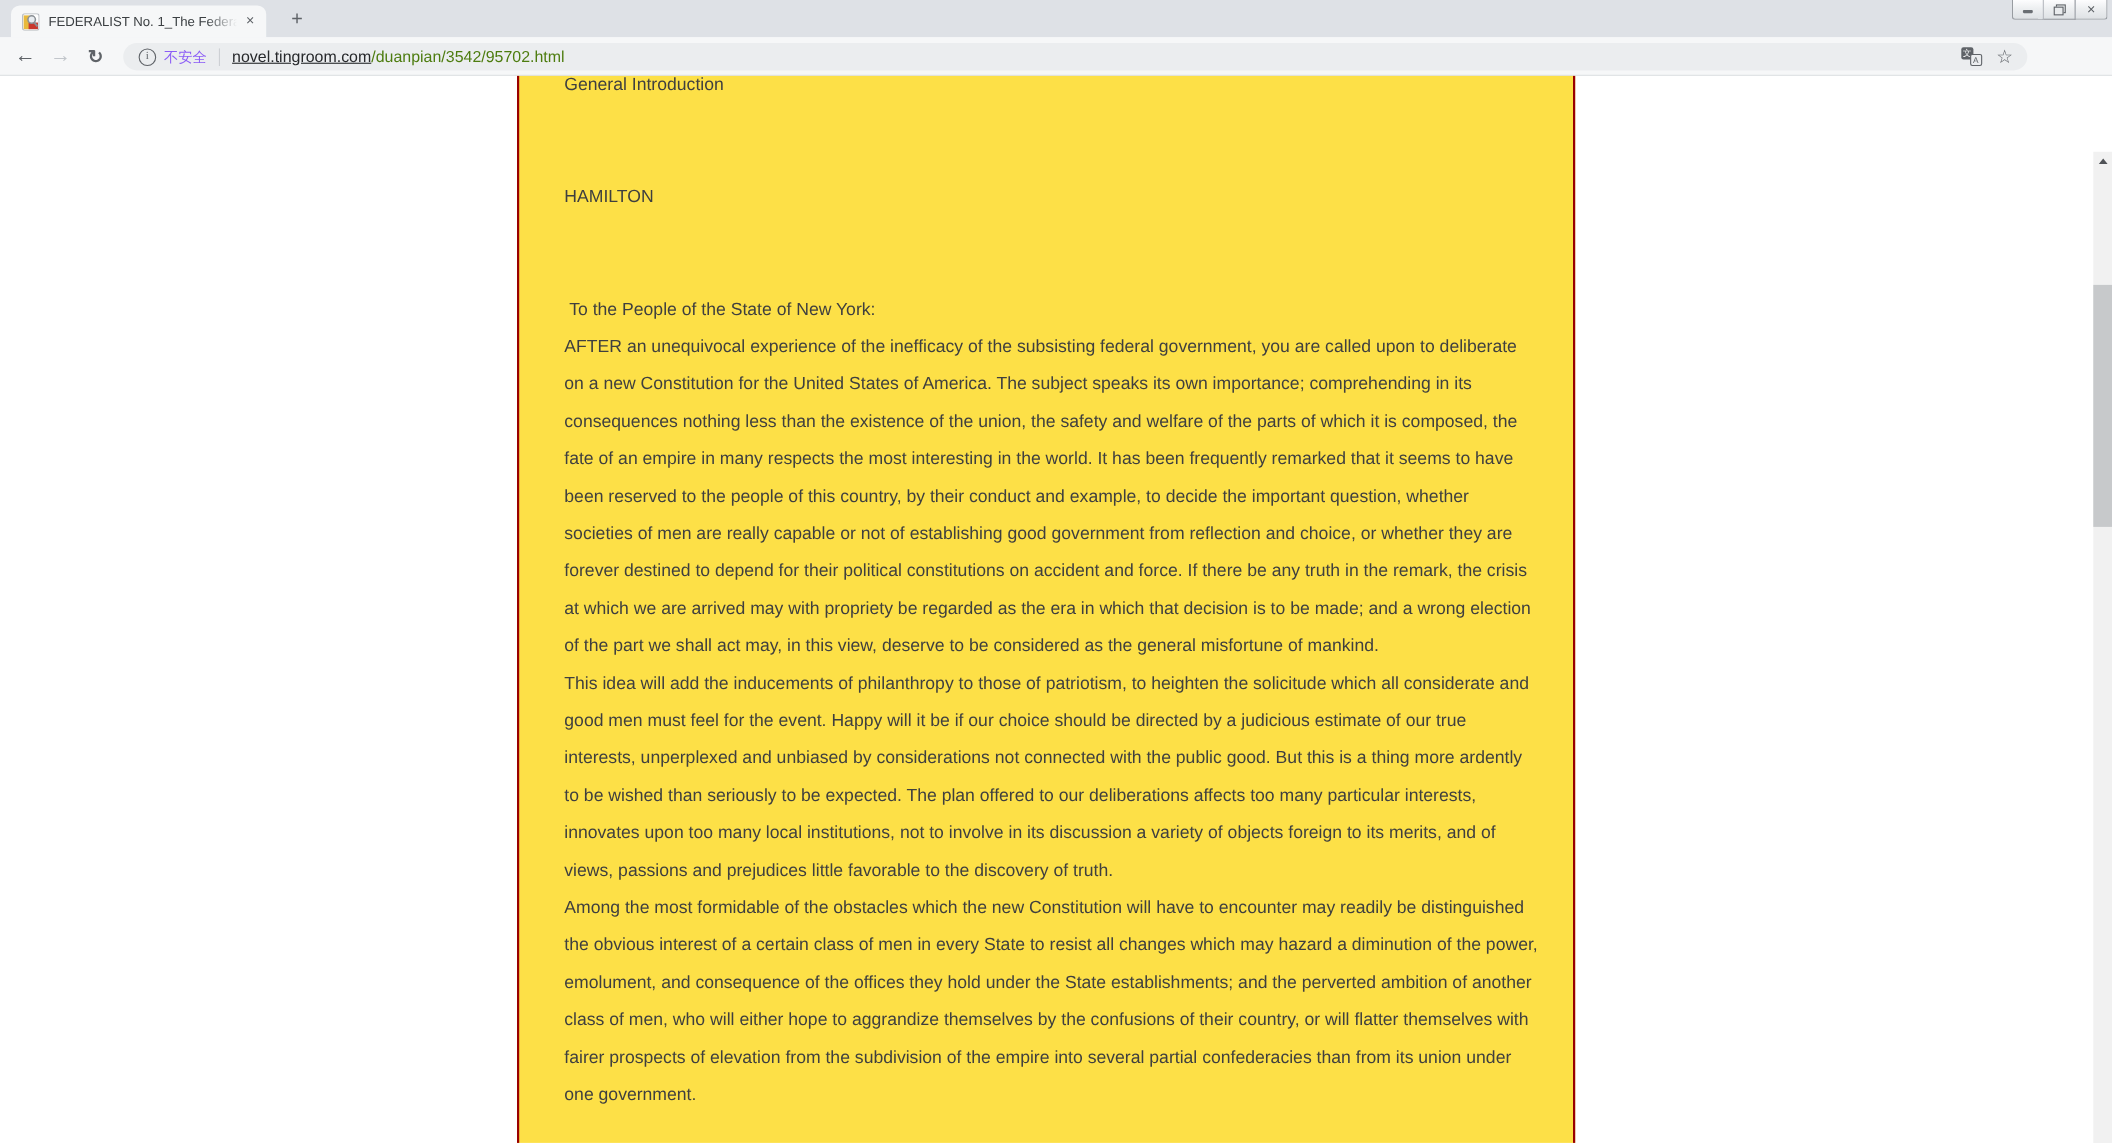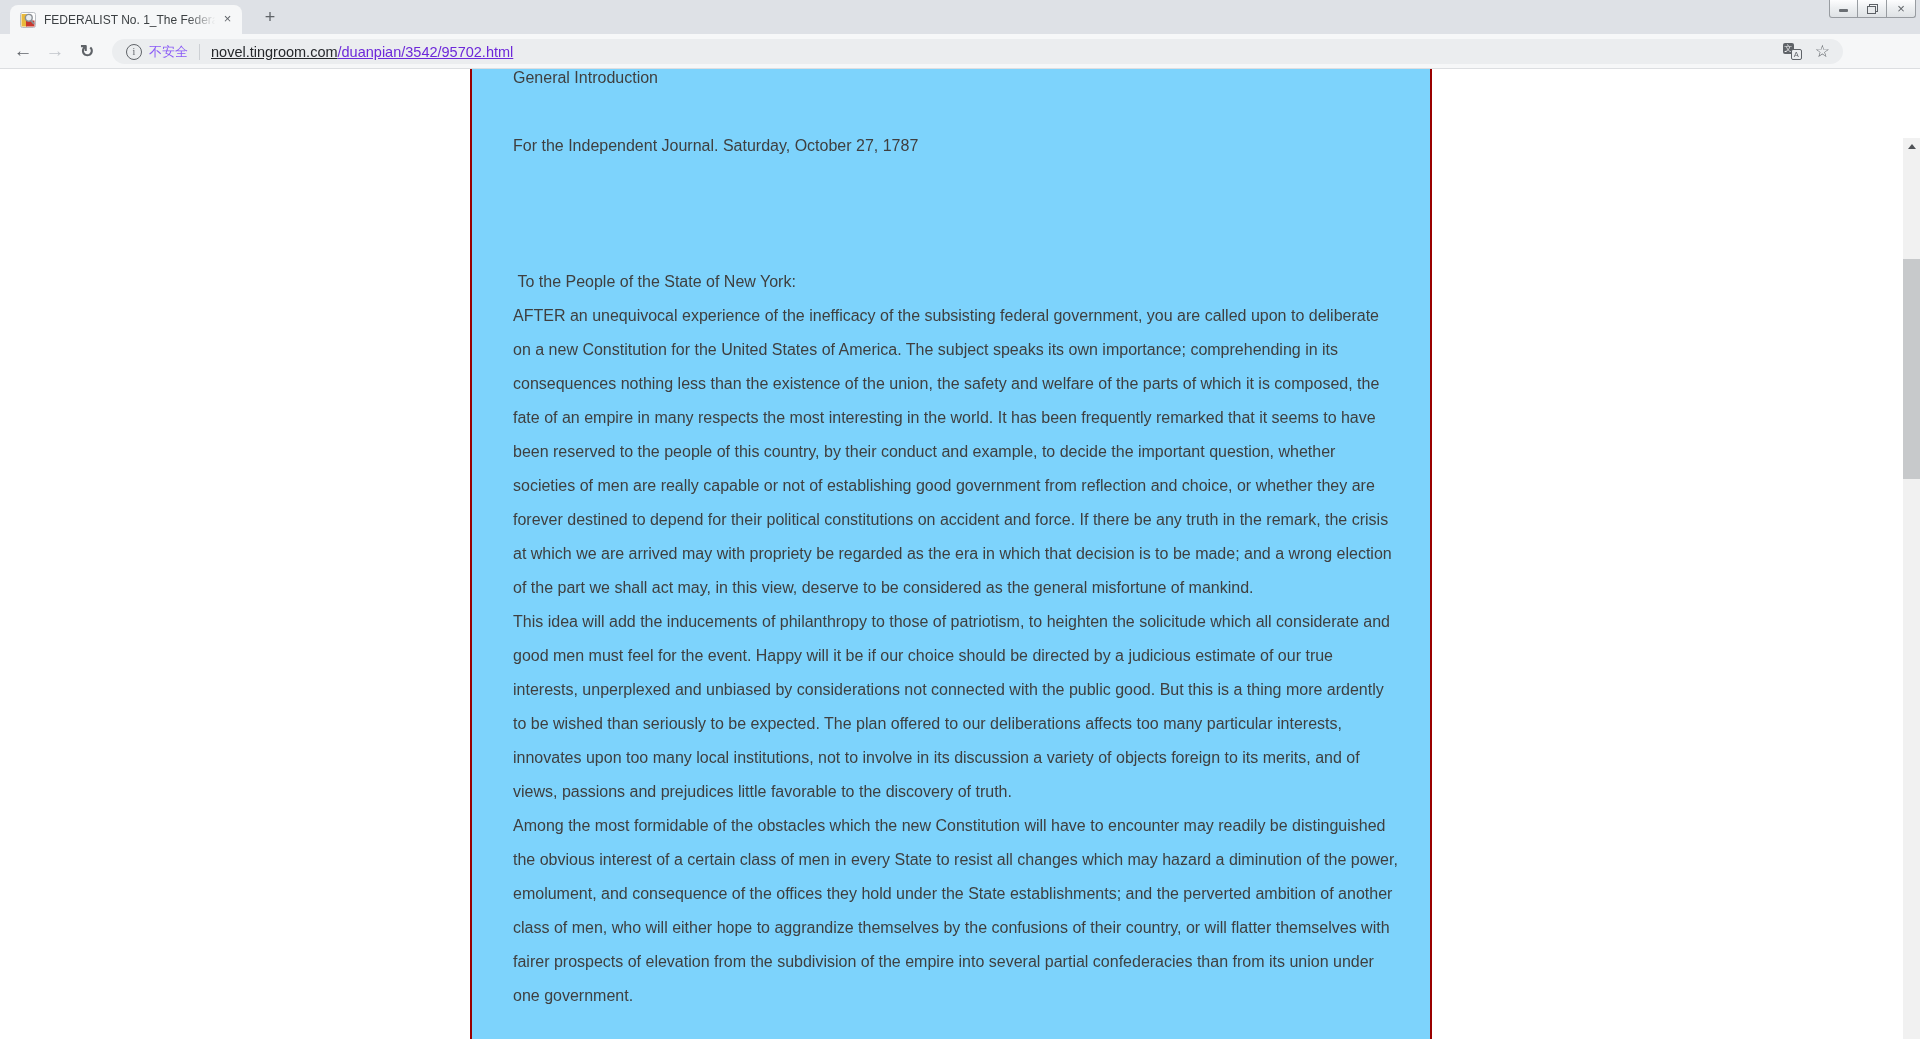--- a/index.html
+++ b/index.html
@@ -45,36 +45,36 @@
   .nav-reload{left:72px;font-size:17px;font-weight:bold;}
   .omnibox{position:absolute;left:112px;top:5px;width:1731px;height:25px;border-radius:13px;
        background:#ebedef;display:flex;align-items:center;box-sizing:border-box;}
   .info-ic{margin-left:14px;width:14px;height:14px;border:1.4px solid #5f6368;border-radius:50%;
        color:#5f6368;font-size:10px;line-height:13px;text-align:center;flex:none;
        font-family:"Liberation Serif",serif;}
   .chip-label{margin-left:7px;font-size:13px;color:#8b5cf6;white-space:nowrap;}
   .chip-sep{margin:0 11px;width:1px;height:16px;background:#cdd0d4;flex:none;}
   .url{font-size:14.5px;white-space:nowrap;}
   .url-domain{color:#26282b;text-decoration:underline;}
-  .url-path{color:#6d28d9;text-decoration:underline;}
+  .url-path{color:#4d7c0f;}
   .omni-spacer{flex:1;}
   .translate-ic{position:relative;width:19px;height:17px;flex:none;margin-right:13px;}
   .tr-back{position:absolute;left:0;top:0;width:11px;height:11px;background:#5f6368;
        border-radius:2px;color:#f6f7f8;font-size:8px;line-height:11px;text-align:center;}
   .tr-front{position:absolute;right:0;bottom:0;width:9px;height:9px;background:#ebedef;
        border:1.3px solid #5f6368;border-radius:2px;color:#5f6368;font-size:7.5px;
        line-height:9px;text-align:center;}
   .star-ic{font-size:17px;color:#5f6368;margin-right:13px;flex:none;line-height:25px;}
   .avatar{position:absolute;left:1853px;top:40px;width:24px;height:24px;}
   .menu-dots{position:absolute;left:1899px;top:44px;width:14px;height:16px;display:flex;
        flex-direction:column;align-items:center;justify-content:space-between;}
   .menu-dots i{width:3px;height:3px;border-radius:50%;background:#5f6368;}
   
   .page{position:absolute;left:0;top:69px;width:1920px;height:970px;background:#fff;}
-  .content-col{position:absolute;left:470px;top:0;width:962px;height:970px;background:#7dd3fc;
+  .content-col{position:absolute;left:470px;top:0;width:962px;height:970px;background:#fde047;
        border-left:2px solid #990000;border-right:2px solid #990000;box-sizing:border-box;
        overflow:hidden;}
   .text-wrap{margin-top:-8px;padding:0 30px 0 41px;font-size:16px;line-height:34px;
        color:#3f3f3f;}
   .text-wrap p{margin:0;}
   .pre{white-space:pre-wrap;}
   .gap-1{height:34px;}
   .gap-2{height:68px;}
   
   .scrollbar{position:absolute;right:0;top:69px;width:17px;height:970px;background:#f1f1f1;}
@@ -146,22 +146,22 @@
       <i></i>
       <i></i>
     </span>
 </div>
 
 <div class="page">
   <div class="content-col">
     <div class="text-wrap">
       <p>General Introduction</p>
       <div class="gap-1"></div>
-      <p>For the Independent Journal. Saturday, October 27, 1787</p>
       <div class="gap-1"></div>
+      <p>HAMILTON</p>
       <div class="gap-2"></div>
       <p class="pre"> To the People of the State of New York:</p>
       <p>AFTER an unequivocal experience of the inefficacy of the subsisting federal government, you are called upon to deliberate on a new Constitution for the United States of America. The subject speaks its own importance; comprehending in its consequences nothing less than the existence of the union, the safety and welfare of the parts of which it is composed, the fate of an empire in many respects the most interesting in the world. It has been frequently remarked that it seems to have been reserved to the people of this country, by their conduct and example, to decide the important question, whether societies of men are really capable or not of establishing good government from reflection and choice, or whether they are forever destined to depend for their political constitutions on accident and force. If there be any truth in the remark, the crisis at which we are arrived may with propriety be regarded as the era in which that decision is to be made; and a wrong election of the part we shall act may, in this view, deserve to be considered as the general misfortune of mankind.</p>
       <p>This idea will add the inducements of philanthropy to those of patriotism, to heighten the solicitude which all considerate and good men must feel for the event. Happy will it be if our choice should be directed by a judicious estimate of our true interests, unperplexed and unbiased by considerations not connected with the public good. But this is a thing more ardently to be wished than seriously to be expected. The plan offered to our deliberations affects too many particular interests, innovates upon too many local institutions, not to involve in its discussion a variety of objects foreign to its merits, and of views, passions and prejudices little favorable to the discovery of truth.</p>
       <p>Among the most formidable of the obstacles which the new Constitution will have to encounter may readily be distinguished the obvious interest of a certain class of men in every State to resist all changes which may hazard a diminution of the power, emolument, and consequence of the offices they hold under the State establishments; and the perverted ambition of another class of men, who will either hope to aggrandize themselves by the confusions of their country, or will flatter themselves with fairer prospects of elevation from the subdivision of the empire into several partial confederacies than from its union under one government.</p>
     </div>
   </div>
 
   <div class="scrollbar">
     <div class="sb-btn sb-up">

